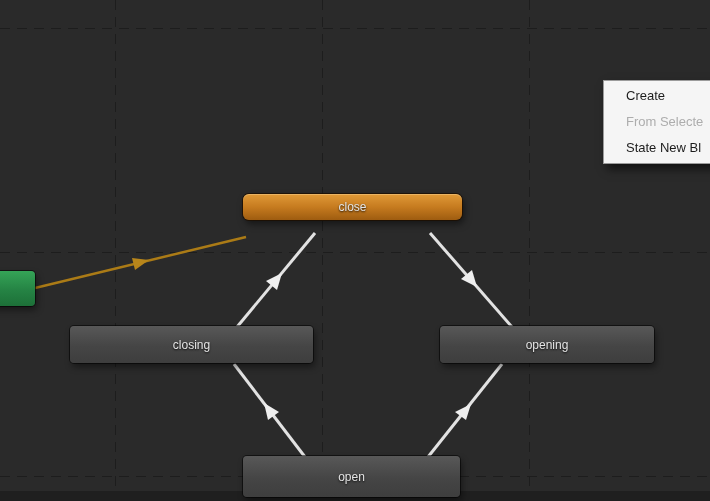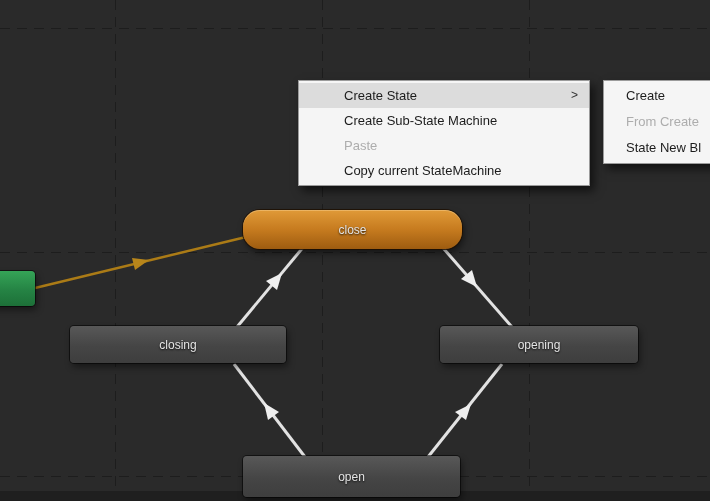--- a/index.html
+++ b/index.html
@@ -11,26 +11,26 @@
   .hline{position:absolute;left:0;right:0;height:1px;
          background:repeating-linear-gradient(90deg,#1d1d1d 0 10px,transparent 10px 17px);}
   #bottom-strip{position:absolute;left:0;right:0;top:491px;height:10px;background:#1f1f1f;}
   #edges{position:absolute;left:0;top:0;width:710px;height:501px;}
 
   .state{position:absolute;display:flex;align-items:center;justify-content:center;
          color:#e4e4e4;font-size:12px;border-radius:4px;
          text-shadow:0 1px 2px rgba(0,0,0,.85);
          box-shadow:0 0 0 1px rgba(0,0,0,.55), 2px 4px 7px rgba(0,0,0,.45);}
   .state-gray{background:linear-gradient(180deg,#585858,#454545 55%,#3e3e3e);}
-  #state-close{left:243px;top:194px;width:219px;height:39px;border-radius:17px;
+  #state-close{left:243px;top:194px;width:219px;height:26px;border-radius:6px;
          background:linear-gradient(180deg,#e09a38,#c67b1f 50%,#9e5c10);
          box-shadow:0 0 0 1px rgba(30,15,0,.8), 2px 4px 7px rgba(0,0,0,.5),
-                    inset 0 1px 0 rgba(255,230,180,.35);margin-top:16px;}
-  #state-closing{left:70px;top:326px;width:216px;height:37px;}
-  #state-opening{left:440px;top:326px;width:198px;height:37px;}
+                    inset 0 1px 0 rgba(255,230,180,.35);}
+  #state-closing{left:70px;top:326px;width:243px;height:37px;}
+  #state-opening{left:440px;top:326px;width:214px;height:37px;}
   #state-open{left:243px;top:456px;width:217px;height:41px;align-items:center;}
   #entry-node{position:absolute;left:-45px;top:271px;width:80px;height:35px;border-radius:4px;
          background:linear-gradient(180deg,#35a457,#258344 55%,#1d7038);
          box-shadow:0 0 0 1px rgba(0,0,0,.55), 2px 4px 7px rgba(0,0,0,.45);}
 
   .menu{position:absolute;background:#f5f5f5;border:1px solid #9b9b9b;
         box-shadow:4px 5px 9px rgba(0,0,0,.6);padding:2px 0;
         font-size:13px;color:#1c1c1c;box-sizing:border-box;}
   #context-menu{left:298px;top:80px;width:292px;}
   #submenu{left:603px;top:80px;width:160px;}
@@ -85,41 +85,26 @@
   <div id="state-closing" class="state state-gray">
     <span>closing</span>
   </div>
   <div id="state-opening" class="state state-gray">
     <span>opening</span>
   </div>
   <div id="state-open" class="state state-gray">
     <span>open</span>
   </div>
 
-  <div id="context-menu" class="menu">
-    <div class="menu-row highlighted">
-      <span>Create State</span>
-      <span class="submenu-arrow">&gt;</span>
-    </div>
-    <div class="menu-row">
-      <span>Create Sub-State Machine</span>
-    </div>
-    <div class="menu-row disabled">
-      <span>Paste</span>
-    </div>
-    <div class="menu-row">
-      <span>Copy current StateMachine</span>
-    </div>
-  </div>
 
   <div id="submenu" class="menu">
     <div class="menu-row">
       <span>Create</span>
     </div>
     <div class="menu-row disabled">
-      <span>From Create</span>
+      <span>From Selecte</span>
     </div>
     <div class="menu-row">
       <span>State New Bl</span>
     </div>
   </div>
 
 </div>
 
 </body></html>

